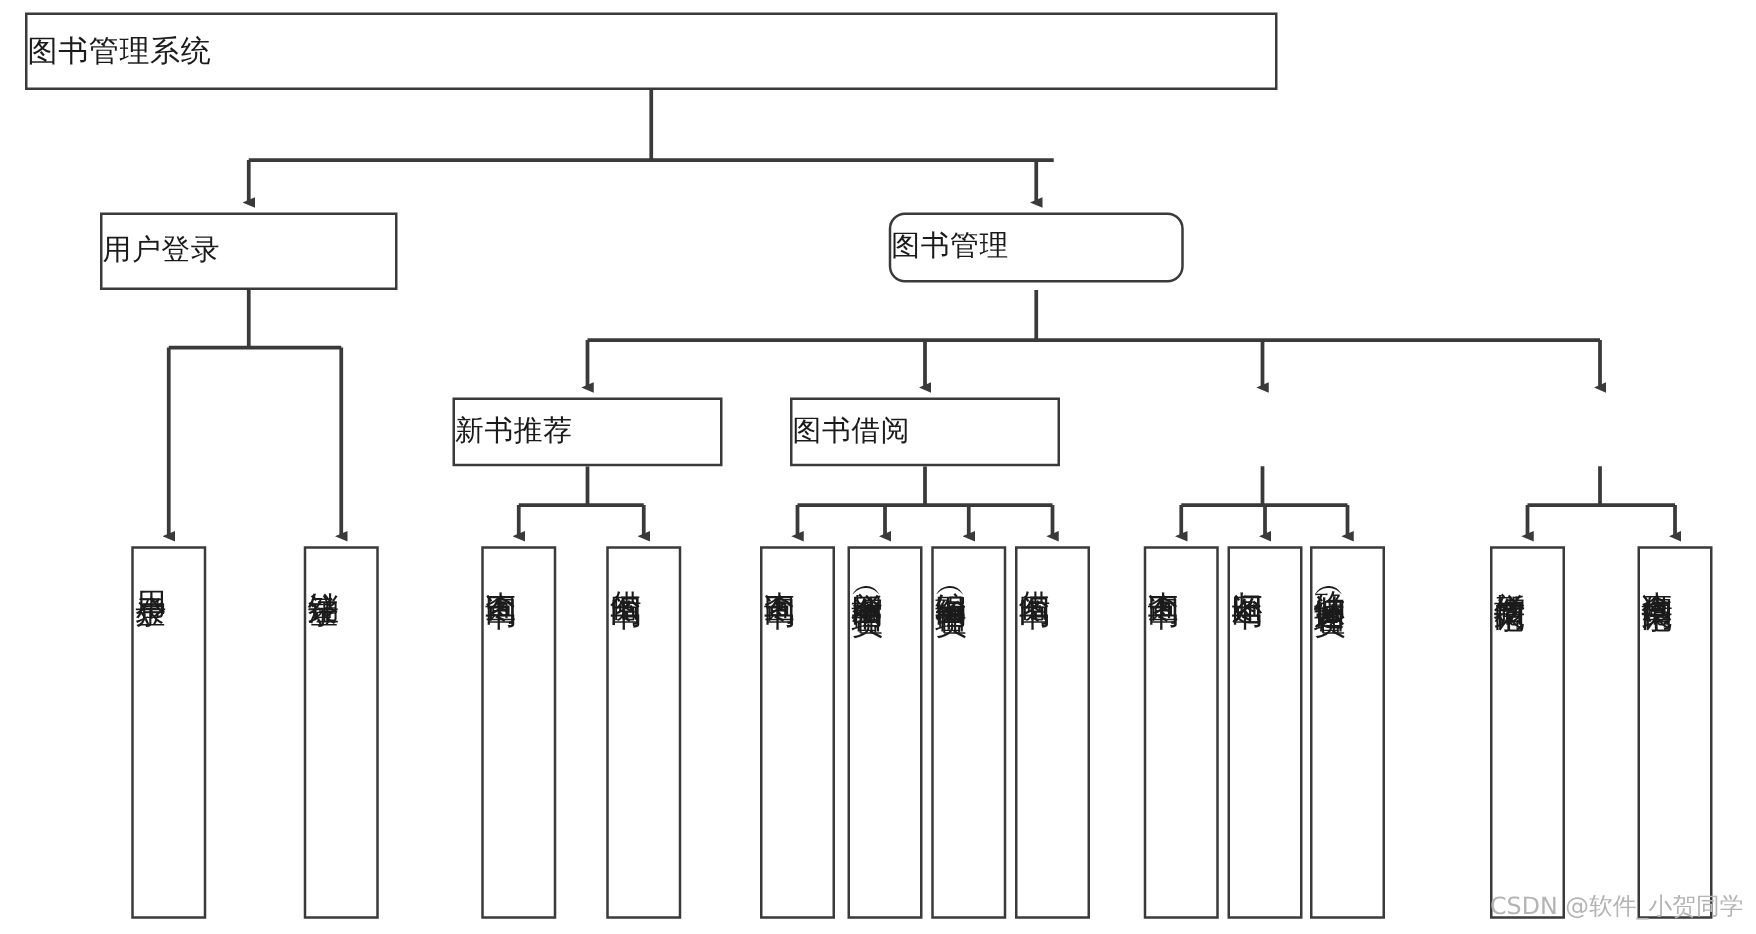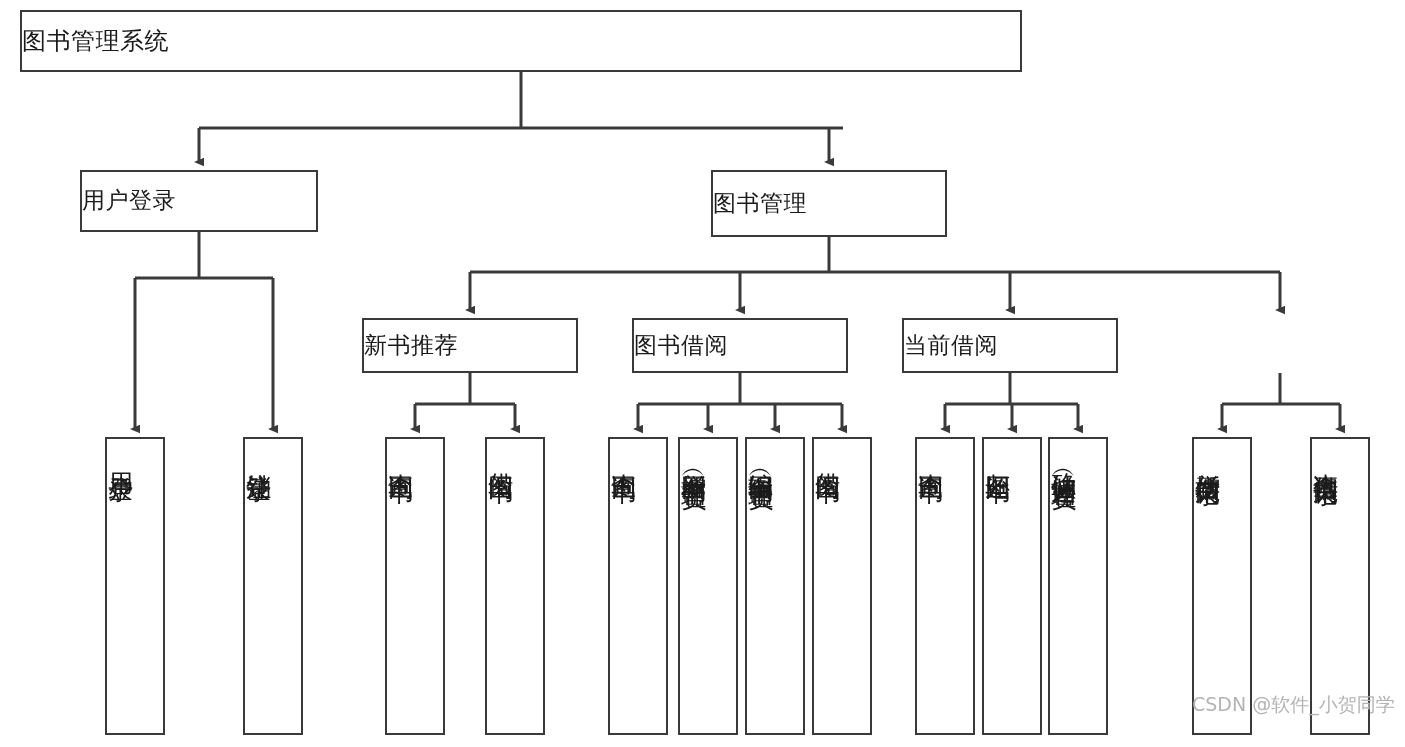--- a/index.html
+++ b/index.html
@@ -59,21 +59,21 @@
     writing-mode: vertical-rl;
     text-orientation: upright;
     font-size: 25px;
     line-height: 1.05;
     letter-spacing: 2px;
     white-space: nowrap;
   }
   .watermark {
     position: absolute;
     left: 1192px;
-    top: 692px;
+    top: 712px;
     font-size: 19px;
     color: #b4b4b4;
     white-space: nowrap;
     z-index: 5;
     font-family: "DejaVu Sans", "Liberation Sans", sans-serif;
   }
 </style>
 </head>
 <body>
 
@@ -129,32 +129,29 @@
     </g>
   </svg>
 
   <div class="node horiz root" style="left:20px; top:10px; width:1002px; height:62px;">
     <span class="node-label">图书管理系统</span>
   </div>
 
   <div class="node horiz" style="left:80px; top:170px; width:238px; height:62px;">
     <span class="node-label">用户登录</span>
   </div>
-  <div class="node horiz" style="left:711px; top:170px; width:236px; height:67px;">
+  <div class="node horiz" style="left:711px; top:170px; width:236px; height:56px;border-radius:13px;">
     <span class="node-label">图书管理</span>
   </div>
 
   <div class="node horiz" style="left:362px; top:318px; width:216px; height:55px;">
     <span class="node-label">新书推荐</span>
   </div>
   <div class="node horiz" style="left:632px; top:318px; width:216px; height:55px;">
     <span class="node-label">图书借阅</span>
-  </div>
-  <div class="node horiz" style="left:902px; top:318px; width:216px; height:55px;">
-    <span class="node-label">当前借阅</span>
   </div>
 
   <div class="node vert" style="left:105px; top:437px; width:60px; height:298px;">
     <span class="node-label">用户登录</span>
   </div>
   <div class="node vert" style="left:243px; top:437px; width:60px; height:298px;">
     <span class="node-label">注销登录</span>
   </div>
 
   <div class="node vert" style="left:385px; top:437px; width:60px; height:298px;">

